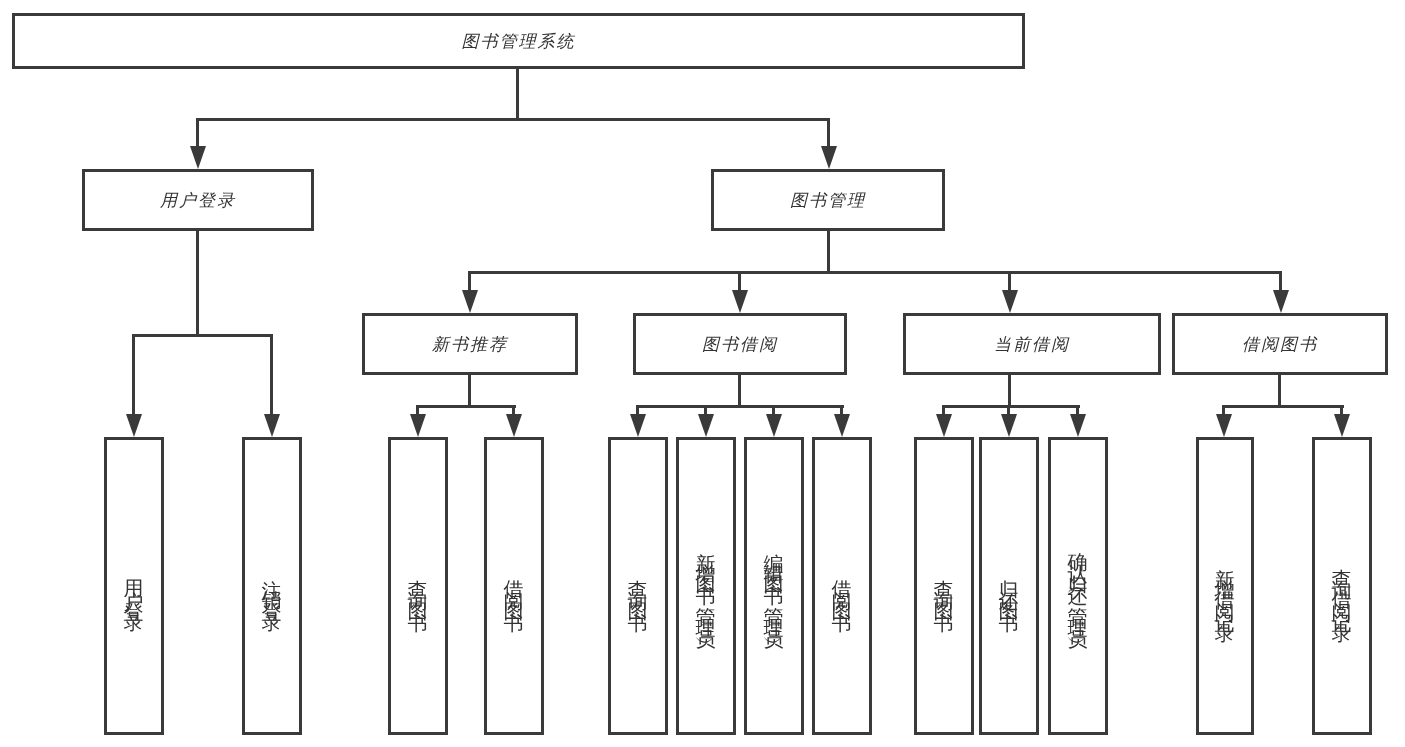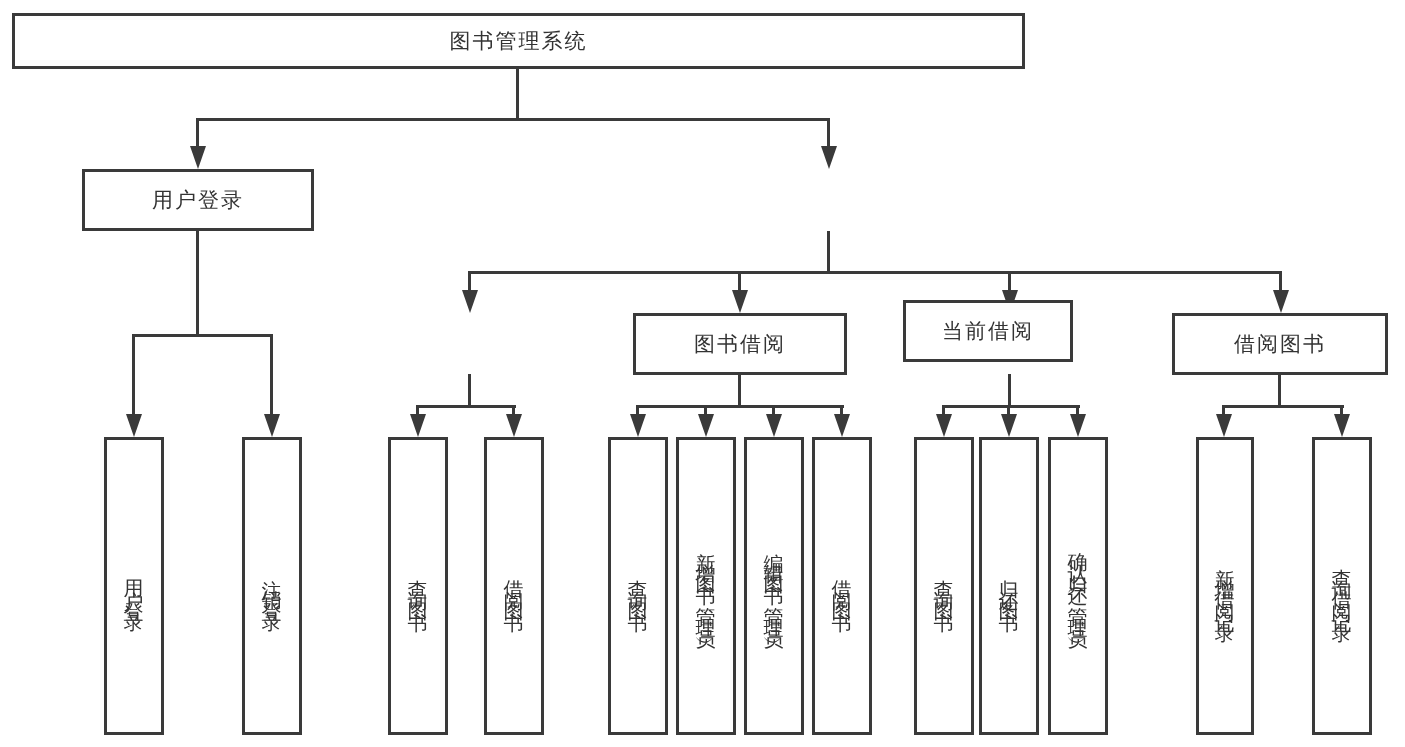--- a/index.html
+++ b/index.html
@@ -18,21 +18,21 @@
     overflow:hidden;
   }
   .node{
     position:absolute;
     box-sizing:border-box;
     border:3px solid var(--line);
     background:#fff;
     display:flex;align-items:center;justify-content:center;
     text-align:center;
   }
-  .node.h span{font-size:21px;letter-spacing:2px;white-space:nowrap;}
+  .node.h span{font-size:17px;letter-spacing:2px;white-space:nowrap;font-style:italic;}
   .node.v span{
     writing-mode:vertical-rl;
     text-orientation:mixed;
     font-size:20px;
     letter-spacing:11px;
     line-height:1;
   }
   .vline{position:absolute;width:3px;background:var(--line);}
   .hline{position:absolute;height:3px;background:var(--line);}
   .ah{
@@ -115,25 +115,31 @@
   <div class="vline" style="left:1340px;top:405px;height:12px"></div>
   <div class="ah" style="left:1334px;top:414px"></div>
 
   <div class="node h" style="left:12px;top:13px;width:1013px;height:56px">
     <span>图书管理系统</span>
   </div>
 
   <div class="node h" style="left:82px;top:169px;width:232px;height:62px">
     <span>用户登录</span>
   </div>
+  <div class="node h" style="left:711px;top:169px;width:234px;height:62px">
+    <span>图书管理</span>
+  </div>
 
+  <div class="node h" style="left:362px;top:313px;width:216px;height:62px">
+    <span>新书推荐</span>
+  </div>
   <div class="node h" style="left:633px;top:313px;width:214px;height:62px">
     <span>图书借阅</span>
   </div>
-  <div class="node h" style="left:903px;top:300px;width:170px;height:62px">
+  <div class="node h" style="left:903px;top:313px;width:258px;height:62px">
     <span>当前借阅</span>
   </div>
   <div class="node h" style="left:1172px;top:313px;width:216px;height:62px">
     <span>借阅图书</span>
   </div>
 
   <div class="node v" style="left:104px;top:437px;width:60px;height:298px">
     <span>用户登录</span>
   </div>
   <div class="node v" style="left:242px;top:437px;width:60px;height:298px">

